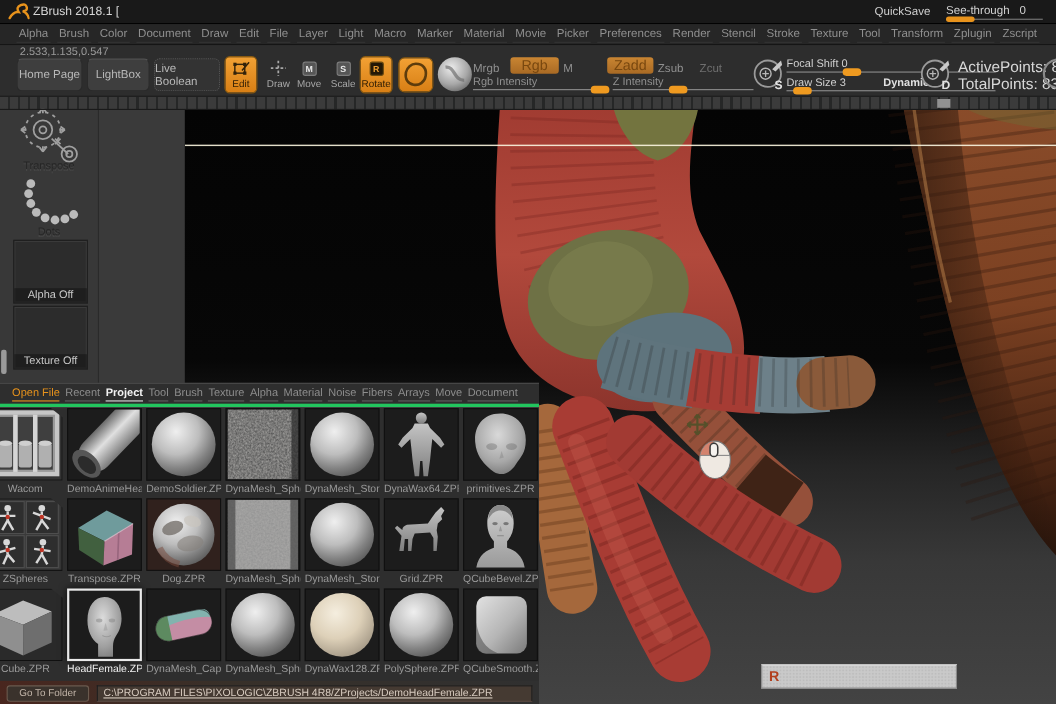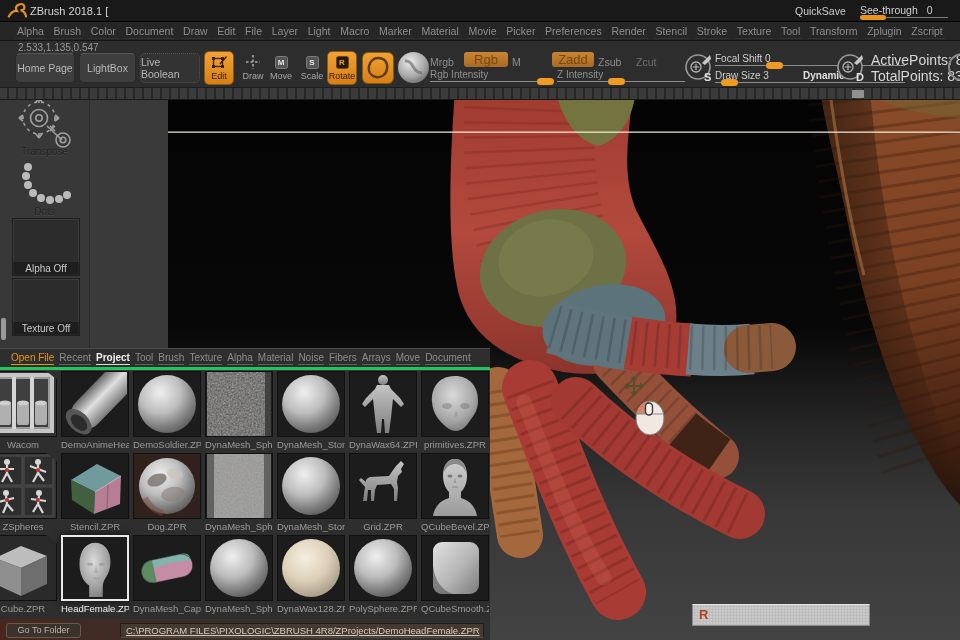--- a/index.html
+++ b/index.html
@@ -75,21 +75,21 @@
   .thumb.maroon { background:#30211d; }
   .folder .thumb { clip-path:polygon(0 0,84% 0,100% 13%,100% 100%,0 100%); background:#333; }
   .tsvg { width:100%; height:100%; display:block; }
   .clabel { margin-top:2px; font-size:9.5px; color:#9a9a9a; text-align:center; white-space:nowrap; overflow:hidden; width:68px; }
   .cell.sel .thumb { border:2px solid #eaeaea; box-shadow:0 0 7px rgba(0,0,0,.7); }
   .cell.sel .clabel { color:#f0f0f0; }
   #lb-bottom { position:absolute; left:0; top:270px; width:490px; height:22px;
     background:linear-gradient(90deg,#49261e,#383029 42%,#303030); display:flex; align-items:center; gap:7px; padding:0 6px; }
   #gotofolder { width:75px; height:15px; background:#3a322c; border:1px solid #6a5a4e; border-radius:3px; color:#c2b4a8; font-size:9px; text-align:center; line-height:13px; }
   #pathfield { flex:1; height:15px; background:#453a32; border:1px solid #1f1f1f; border-bottom-color:#5a4a42; color:#d8ccc0; font-size:9.5px;
-    line-height:13px; padding:0 5px; white-space:nowrap; overflow:hidden; text-decoration:underline;margin-left:32px; }
+    line-height:13px; padding:0 5px; white-space:nowrap; overflow:hidden; text-decoration:underline; }
 </style>
 </head>
 <body>
 
 <svg style="position:absolute;width:0;height:0" aria-hidden="true">
   <defs>
     <radialGradient id="gSph" cx="38%" cy="30%" r="80%">
       <stop offset="0" stop-color="#efefef"></stop>
         <stop offset=".45" stop-color="#bdbdbd"></stop>
         <stop offset=".72" stop-color="#838383"></stop>
@@ -635,21 +635,21 @@
         </svg>
       </div>
     <div class="clabel">ZSpheres</div>
   </div>
   <div class="cell" style="left:61px;top:104px">
     <div class="thumb">
         <svg class="tsvg" viewBox="0 0 64 64">
           <use href="#k-colorcube"></use>
         </svg>
       </div>
-    <div class="clabel">Stencil.ZPR</div>
+    <div class="clabel">Transpose.ZPR</div>
   </div>
   <div class="cell" style="left:133px;top:104px">
     <div class="thumb maroon">
         <svg class="tsvg" viewBox="0 0 64 64">
           <use href="#k-blotchsphere"></use>
         </svg>
       </div>
     <div class="clabel">Dog.ZPR</div>
   </div>
   <div class="cell" style="left:205px;top:104px">

